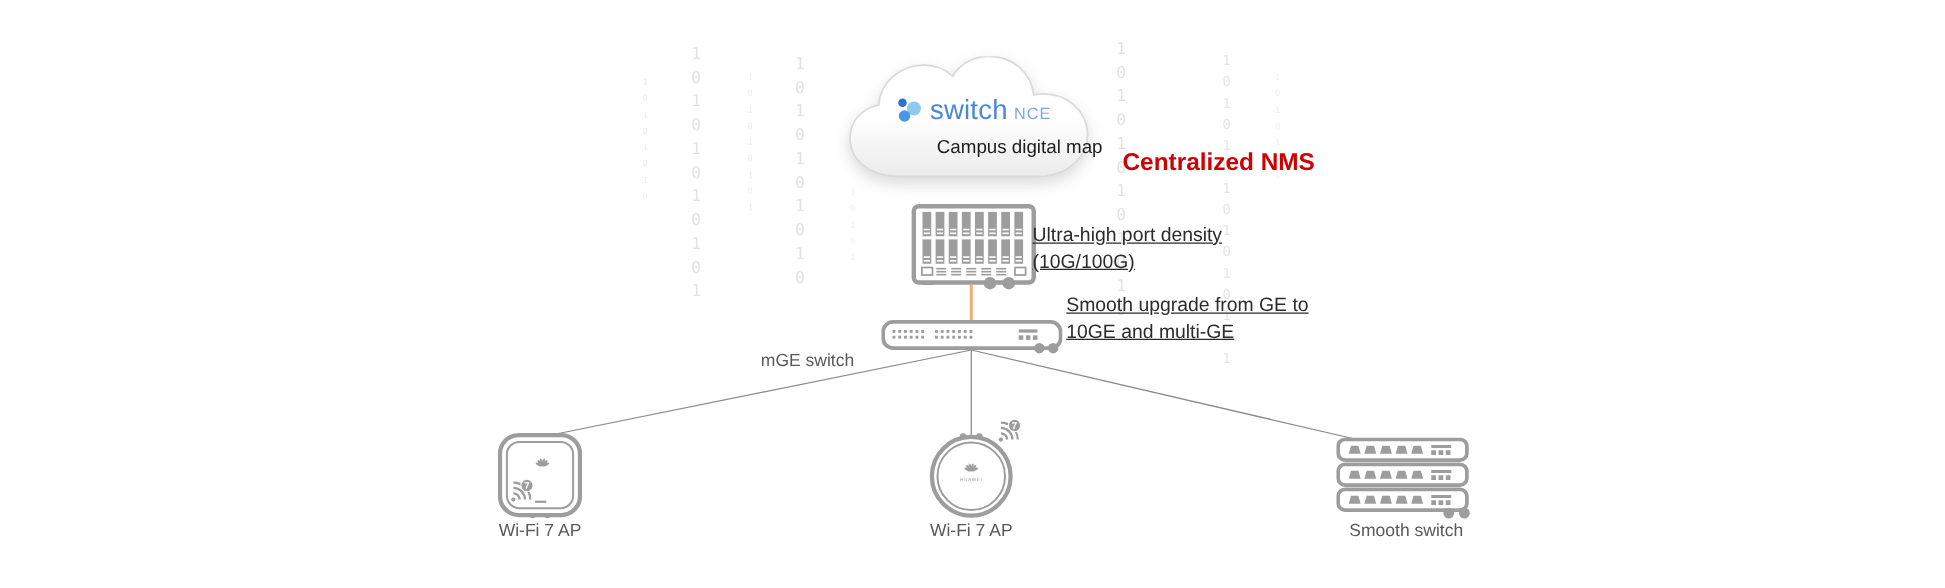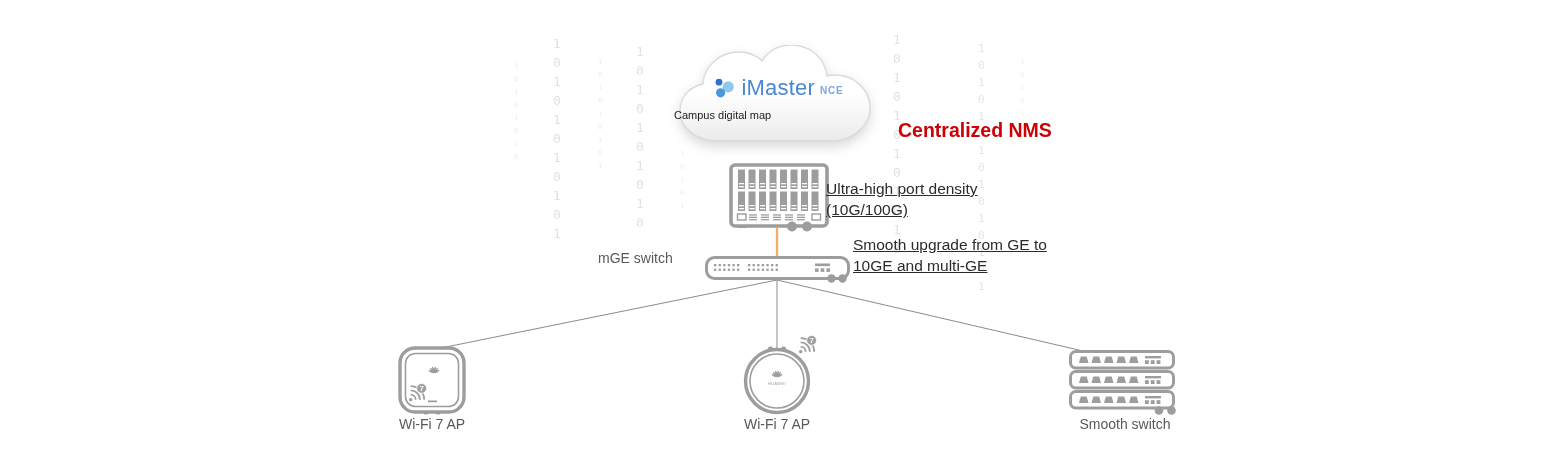--- a/index.html
+++ b/index.html
@@ -12,22 +12,22 @@
   
   .links{position:absolute;left:0;top:0;z-index:2;}
   .links line{stroke:#8a8a8a;stroke-width:1;}
   .links line.orange{stroke:#f2ad6d;stroke-width:2.4;}
   
   .cloud{position:absolute;left:674px;top:45px;width:208px;height:102px;z-index:3;}
   .cloud-shape{position:absolute;left:0;top:0;filter:drop-shadow(0 5px 6px rgba(150,150,150,0.35));}
   .brand-row{position:absolute;top:30px;left:0;right:0;display:flex;justify-content:center;
              align-items:center;gap:5px;}
   .brand-main{font-size:22px;color:#4a87d5;font-weight:500;letter-spacing:0.2px;}
-  .brand-suffix{font-size:10px;color:#7ba9e0;font-weight:700;letter-spacing:0.8px;position:relative;top:2px;}
-  .cloud-caption{position:absolute;top:64px;left:0;right:0;text-align:left;font-size:11px;color:#1c1c1c;}
+  .brand-suffix{font-size:13px;color:#7ba9e0;font-weight:400;letter-spacing:0.8px;position:relative;top:2px;}
+  .cloud-caption{position:absolute;top:64px;left:0;right:0;text-align:right;font-size:15px;color:#1c1c1c;}
   
   .nms{position:absolute;left:898px;top:106px;z-index:3;font-size:19.5px;font-weight:700;color:#cc0205;margin-top:13px;}
   .note{position:absolute;z-index:3;font-size:15.5px;line-height:21px;color:#2b2b2b;
         text-align:left;white-space:pre-line;text-decoration:underline;}
   .dev-label{position:absolute;z-index:3;font-size:14px;color:#5a5858;}
   
   .dev{position:absolute;z-index:3;}
 </style>
 </head>
 <body>
@@ -168,21 +168,21 @@
       <path d="M44,96 C22,96 6,83 6,66 C6,52 15,42 29,39 C30,21 46,7 65,7 C74,7 82,10 88,16
                C95,5 106,0 117,0 C136,0 151,13 153,31 C156,30 159,30 161,30 C180,30 195,44 196,61
                C197,80 181,94 161,96 L44,96 Z" fill="url(#cloudGrad)" stroke="#dadada" stroke-width="1.4"></path>
     </svg>
     <div class="brand-row">
       <svg width="24" height="24" viewBox="0 0 24 24">
         <circle cx="7" cy="6.2" r="3.4" fill="#2e72cf"></circle>
         <circle cx="16.2" cy="10.8" r="5.6" fill="#8ec9ee"></circle>
         <circle cx="8.6" cy="16.8" r="4.6" fill="#4b96e2"></circle>
       </svg>
-      <span class="brand-main">iMaster</span>
+      <span class="brand-main">switch</span>
       <span class="brand-suffix">NCE</span>
     </div>
     <div class="cloud-caption">Campus digital map</div>
   </div>
 
   <div class="nms">Centralized NMS</div>
 
   <svg class="dev" style="left:729px;top:163px" width="100" height="72" viewBox="0 0 100 72">
     <rect x="2" y="2" width="96" height="61" rx="4" fill="#ffffff" stroke="#9d9d9d" stroke-width="3.6"></rect>
     <g>
@@ -212,21 +212,21 @@
         <use href="#eq" x="68" y="51.3"></use>
       <rect x="83" y="51" width="8.5" height="6" fill="#ffffff" stroke="#9d9d9d" stroke-width="1.4"></rect>
     </g>
     <rect x="9" y="63" width="9" height="2" rx="1" fill="#9d9d9d"></rect>
     <circle cx="63" cy="63.5" r="5" fill="#9d9d9d"></circle>
     <circle cx="78" cy="63.5" r="5" fill="#9d9d9d"></circle>
   </svg>
   <div class="note" style="left:826px;top:178px;width:192px">Ultra-high port density
 (10G/100G)</div>
 
-  <div class="dev-label" style="left:598px;top:250px;width:96px;text-align:left">mGE switch</div>
+  <div class="dev-label" style="left:598px;top:280px;width:96px;text-align:center">mGE switch</div>
   <svg class="dev" style="left:705px;top:256px" width="145" height="30" viewBox="0 0 145 30">
     <rect x="1.5" y="1.5" width="142" height="21" rx="8" fill="#ffffff" stroke="#9d9d9d" stroke-width="3"></rect>
     <g>
       <use href="#pcol" x="9" y="8"></use>
         <use href="#pcol" x="13.6" y="8"></use>
         <use href="#pcol" x="18.2" y="8"></use>
       <use href="#pcol" x="22.8" y="8"></use>
         <use href="#pcol" x="27.4" y="8"></use>
         <use href="#pcol" x="32" y="8"></use>
       <use href="#pcol" x="43" y="8"></use>

